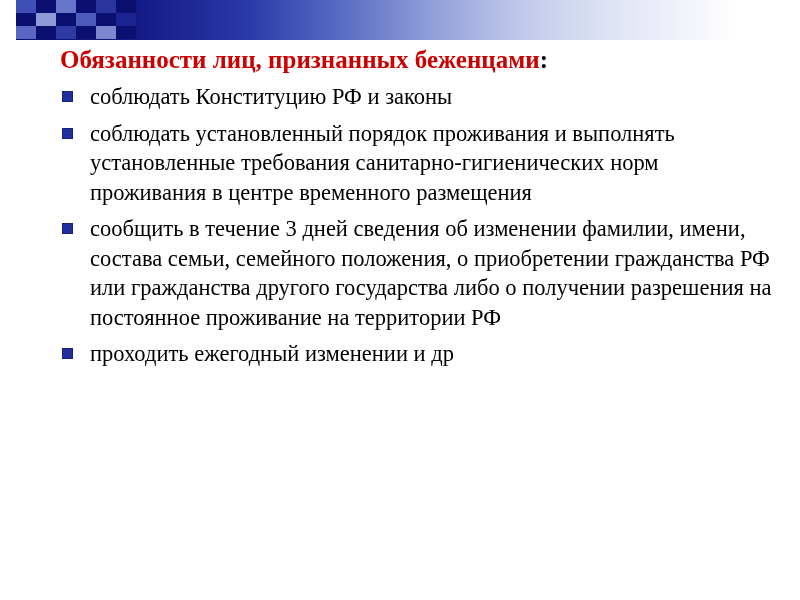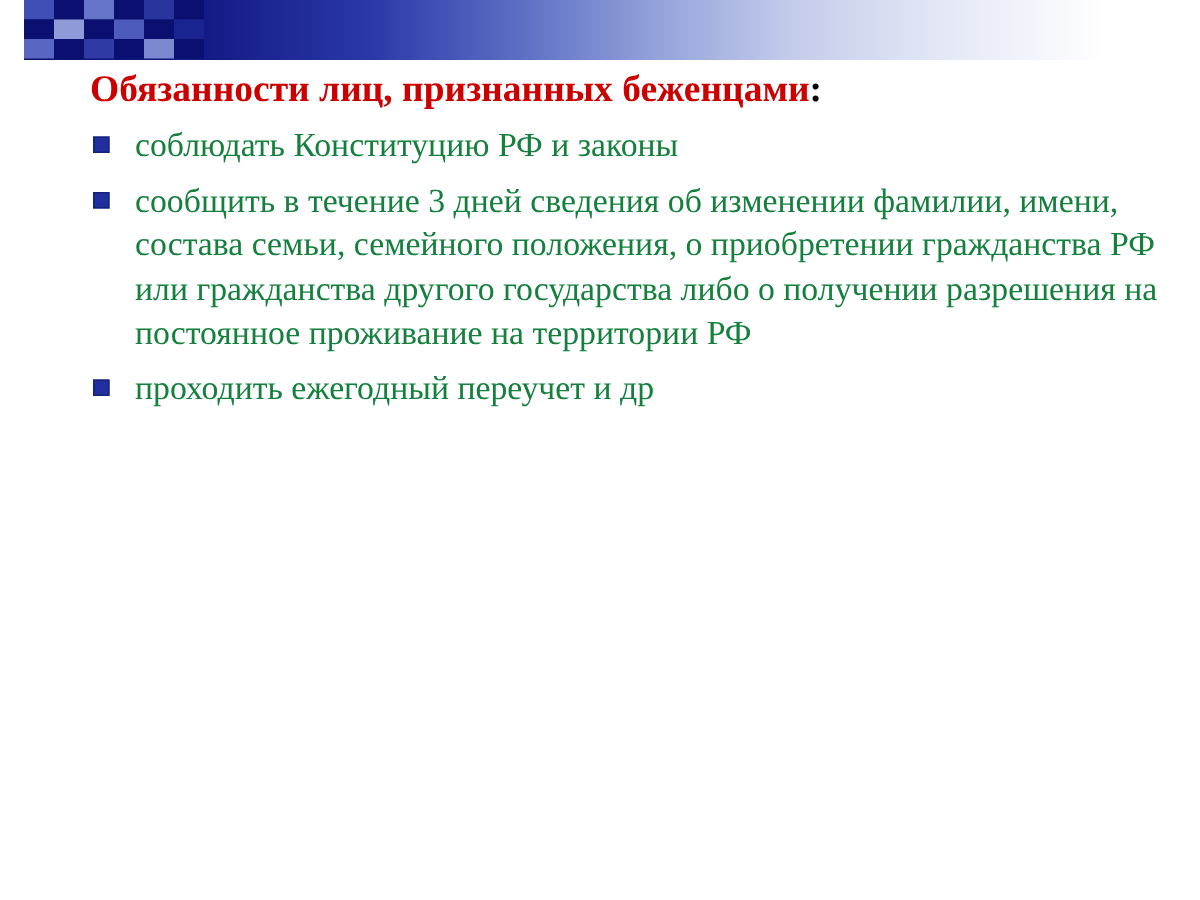--- a/index.html
+++ b/index.html
@@ -82,21 +82,21 @@
     list-style: none;
     margin: 0;
     padding: 0;
   }
   ul.bullets > li {
     position: relative;
     padding-left: 30px;
     margin: 0 0 7px 0;
     font-size: 22.5px;
     line-height: 29.5px;
-    color: #15803d;
+    color: #000000;
     font-family: "Liberation Serif", serif;
   }
   ul.bullets > li .sq {
     position: absolute;
     left: 2px;
     top: 9px;
     width: 11px;
     height: 11px;
     background: #1f2f9e;
     border: 1px solid #16227a;
@@ -140,22 +140,26 @@
   <div class="content">
     <h1 class="title"><span>Обязанности лиц, признанных беженцами</span><span class="colon">:</span></h1>
 
     <ul class="bullets">
       <li>
         <span class="sq"></span>
         <span class="li-text">соблюдать Конституцию РФ и законы</span>
       </li>
       <li>
         <span class="sq"></span>
+        <span class="li-text">соблюдать установленный порядок проживания и выполнять установленные требования санитарно-гигиенических норм проживания в центре временного размещения</span>
+      </li>
+      <li>
+        <span class="sq"></span>
         <span class="li-text">сообщить в течение 3 дней сведения об изменении фамилии, имени, состава семьи, семейного положения, о приобретении гражданства РФ или гражданства другого государства либо о получении разрешения на постоянное проживание на территории РФ</span>
       </li>
       <li>
         <span class="sq"></span>
-        <span class="li-text">проходить ежегодный переучет и др</span>
+        <span class="li-text">проходить ежегодный изменении и др</span>
       </li>
     </ul>
   </div>
 
 </div>
 
 </body></html>

